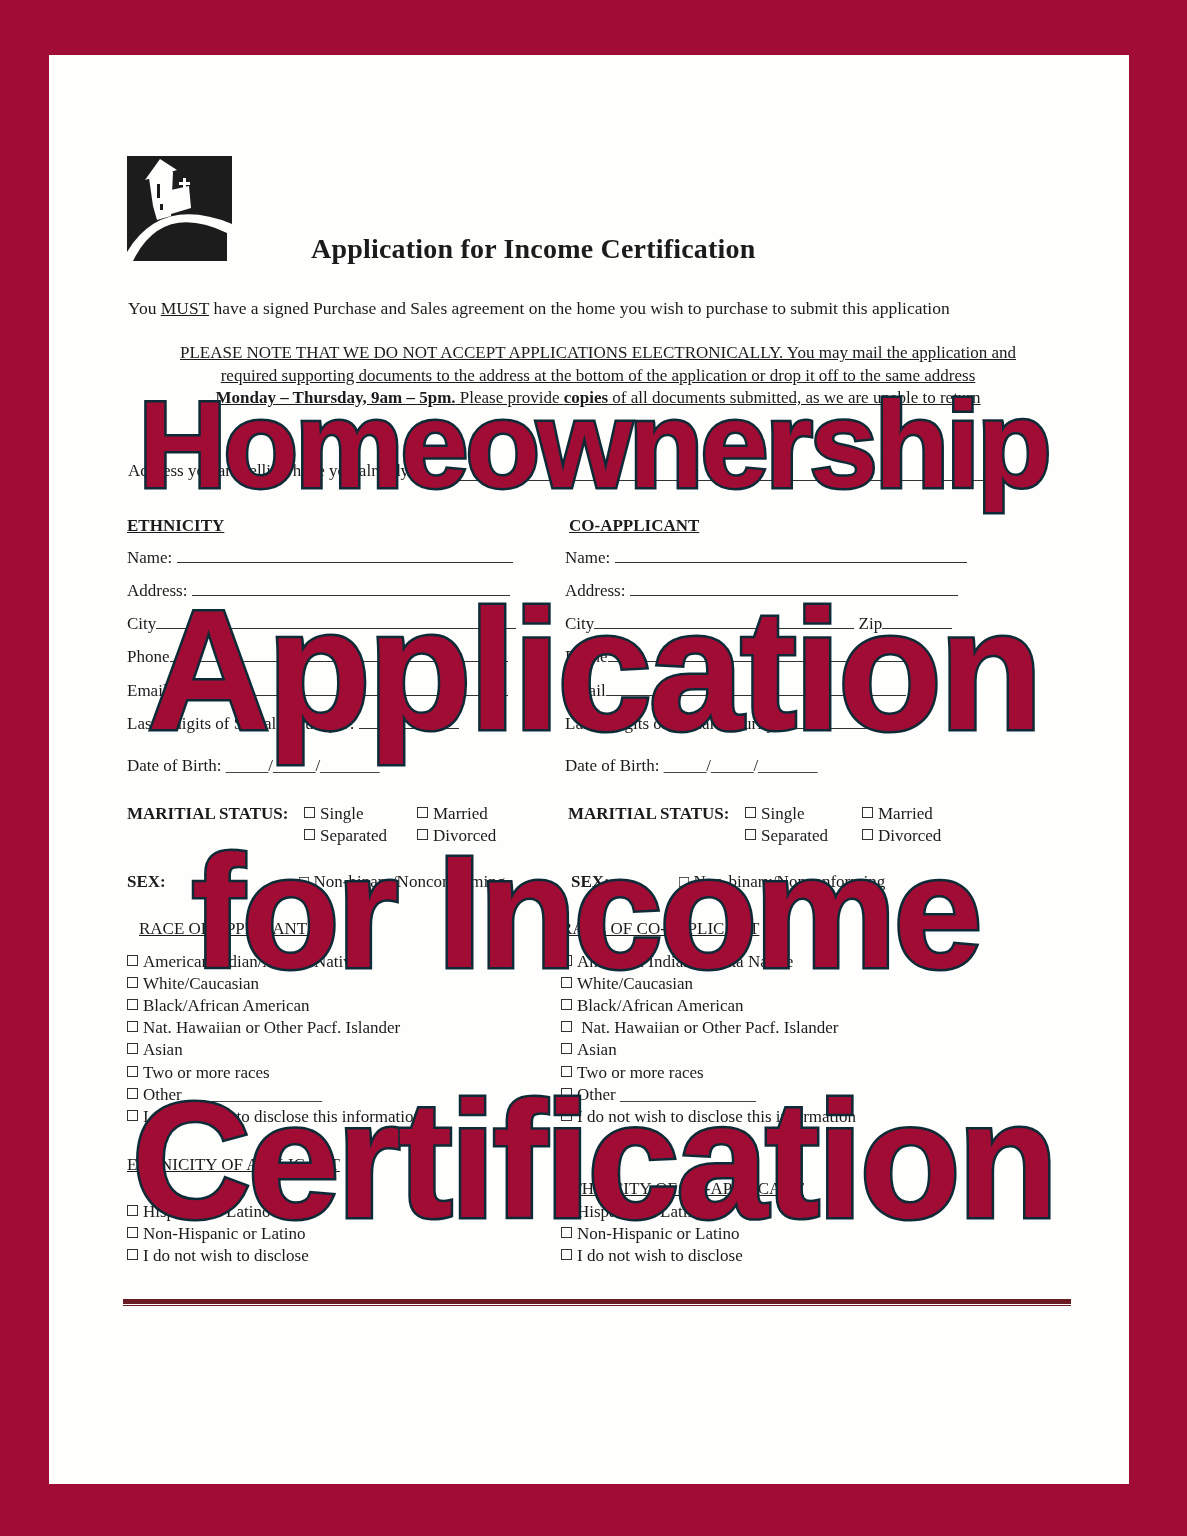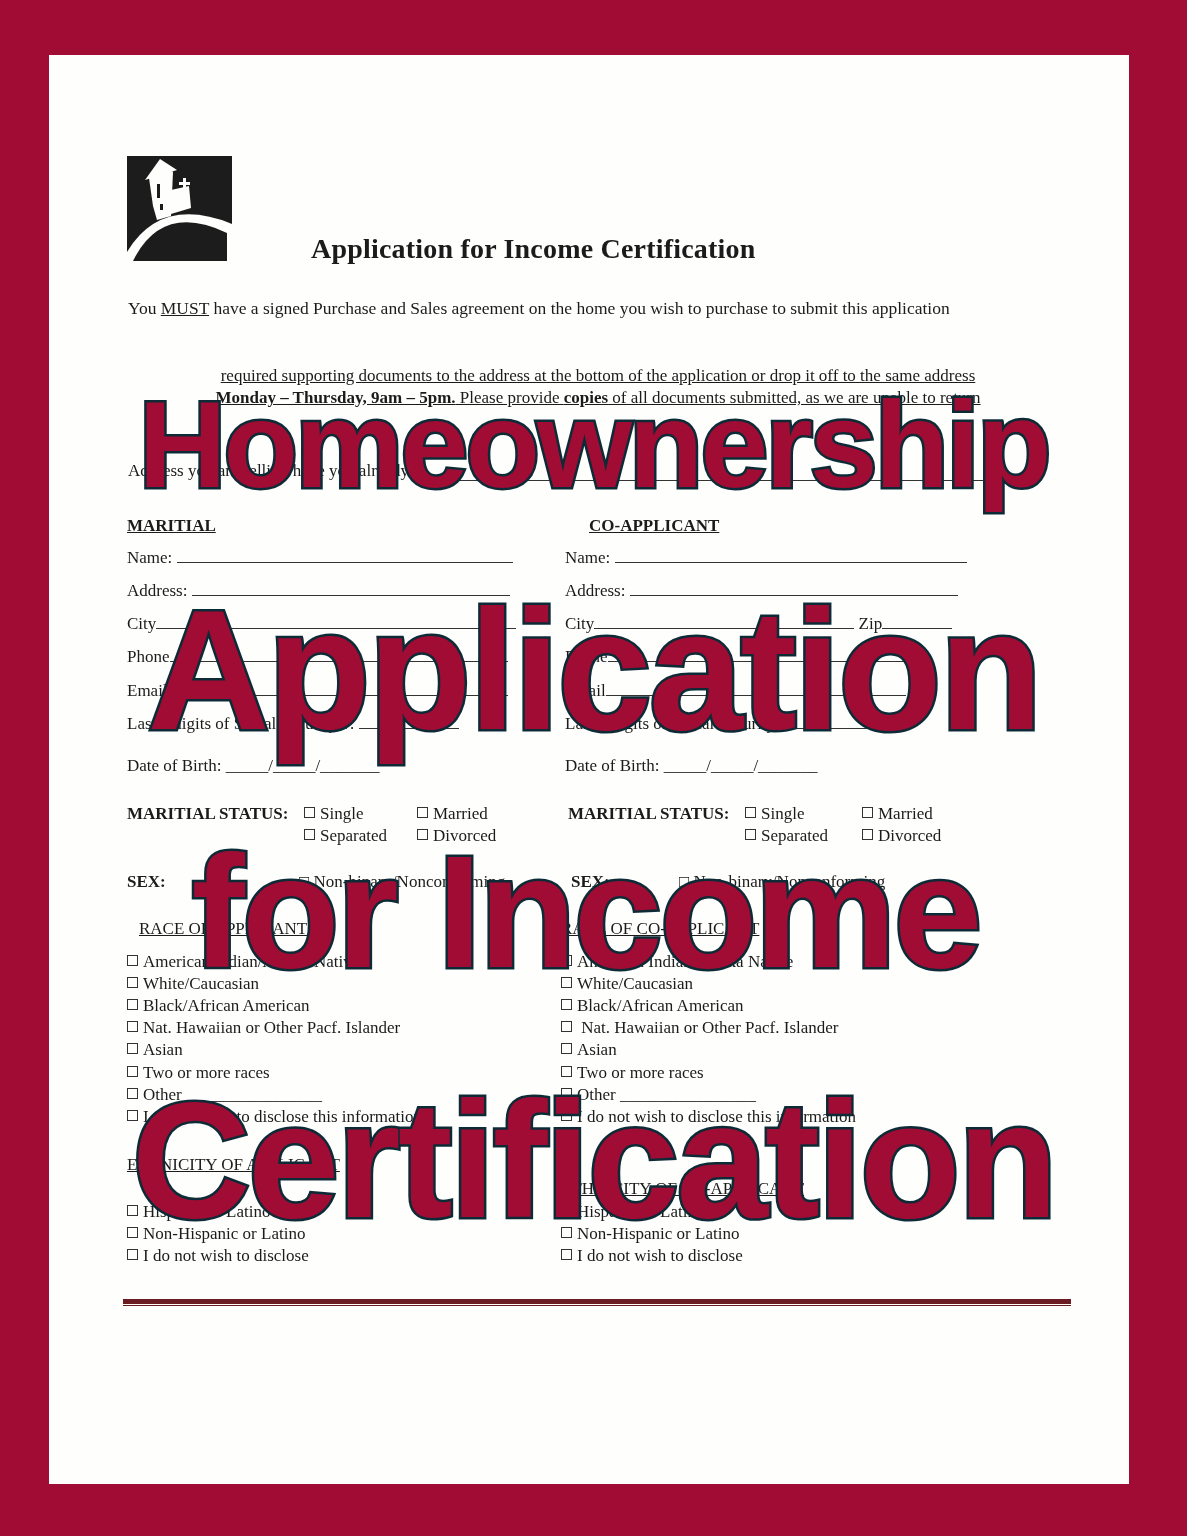--- a/index.html
+++ b/index.html
@@ -79,29 +79,29 @@
       </svg>
     </div>
 
     <div class="abs must">
       <span>You </span><u>MUST</u><span> have a signed Purchase and Sales agreement on the home you wish to purchase to submit this application</span>
     </div>
 
     <div class="abs doc-title">Application for Income Certification</div>
 
     <div class="abs notice">
-      <br>
+      <span>PLEASE NOTE THAT WE DO NOT ACCEPT APPLICATIONS ELECTRONICALLY.    You may mail the application and</span><br>
       <span>required supporting documents to the address at the bottom of the application or drop it off to the same address</span><br>
       <span class="b">Monday – Thursday, 9am – 5pm.</span><span>  Please provide </span><span class="b">copies</span><span> of all documents submitted, as we are unable to return</span>
     </div>
 
     <div class="abs addr-line">Address you are selling/have you already...</div>
     <div class="addr-rule"></div>
 
-    <div class="abs col-head" style="left:78px; top:461px;">MARITIAL</div>
+    <div class="abs col-head" style="left:78px; top:461px;">ETHNICITY</div>
 
     <div class="abs field" style="left:78px; top:493px;">
       <span>Name:</span> <span class="blank" style="width:336px;"></span>
     </div>
     <div class="abs field" style="left:78px; top:526px;">
       <span>Address:</span> <span class="blank" style="width:318px;"></span>
     </div>
     <div class="abs field" style="left:78px; top:559px;">
       <span>City</span><span class="blank" style="width:360px;"></span>
     </div>
@@ -135,21 +135,21 @@
     <div class="abs opt" style="left:78px; top:985px;"><span class="box"></span><span>Asian</span></div>
     <div class="abs opt" style="left:78px; top:1008px;"><span class="box"></span><span>Two or more races</span></div>
     <div class="abs opt" style="left:78px; top:1030px;"><span class="box"></span><span>Other ________________</span></div>
     <div class="abs opt" style="left:78px; top:1052px;"><span class="box"></span><span>I do not wish to disclose this information</span></div>
 
     <div class="abs col-head" style="left:78px; top:1100px; font-weight:normal;">ETHNICITY OF APPLICANT</div>
     <div class="abs opt" style="left:78px; top:1147px;"><span class="box"></span><span>Hispanic or Latino</span></div>
     <div class="abs opt" style="left:78px; top:1169px;"><span class="box"></span><span>Non-Hispanic or Latino</span></div>
     <div class="abs opt" style="left:78px; top:1191px;"><span class="box"></span><span>I do not wish to disclose</span></div>
 
-    <div class="abs col-head" style="left:540px; top:461px;">CO-APPLICANT</div>
+    <div class="abs col-head" style="left:520px; top:461px;">CO-APPLICANT</div>
 
     <div class="abs field" style="left:516px; top:493px;">
       <span>Name:</span> <span class="blank" style="width:352px;"></span>
     </div>
     <div class="abs field" style="left:516px; top:526px;">
       <span>Address:</span> <span class="blank" style="width:328px;"></span>
     </div>
     <div class="abs field" style="left:516px; top:559px;">
       <span>City</span><span class="blank" style="width:260px;"></span> <span>Zip</span><span class="blank" style="width:70px;"></span>
     </div>

